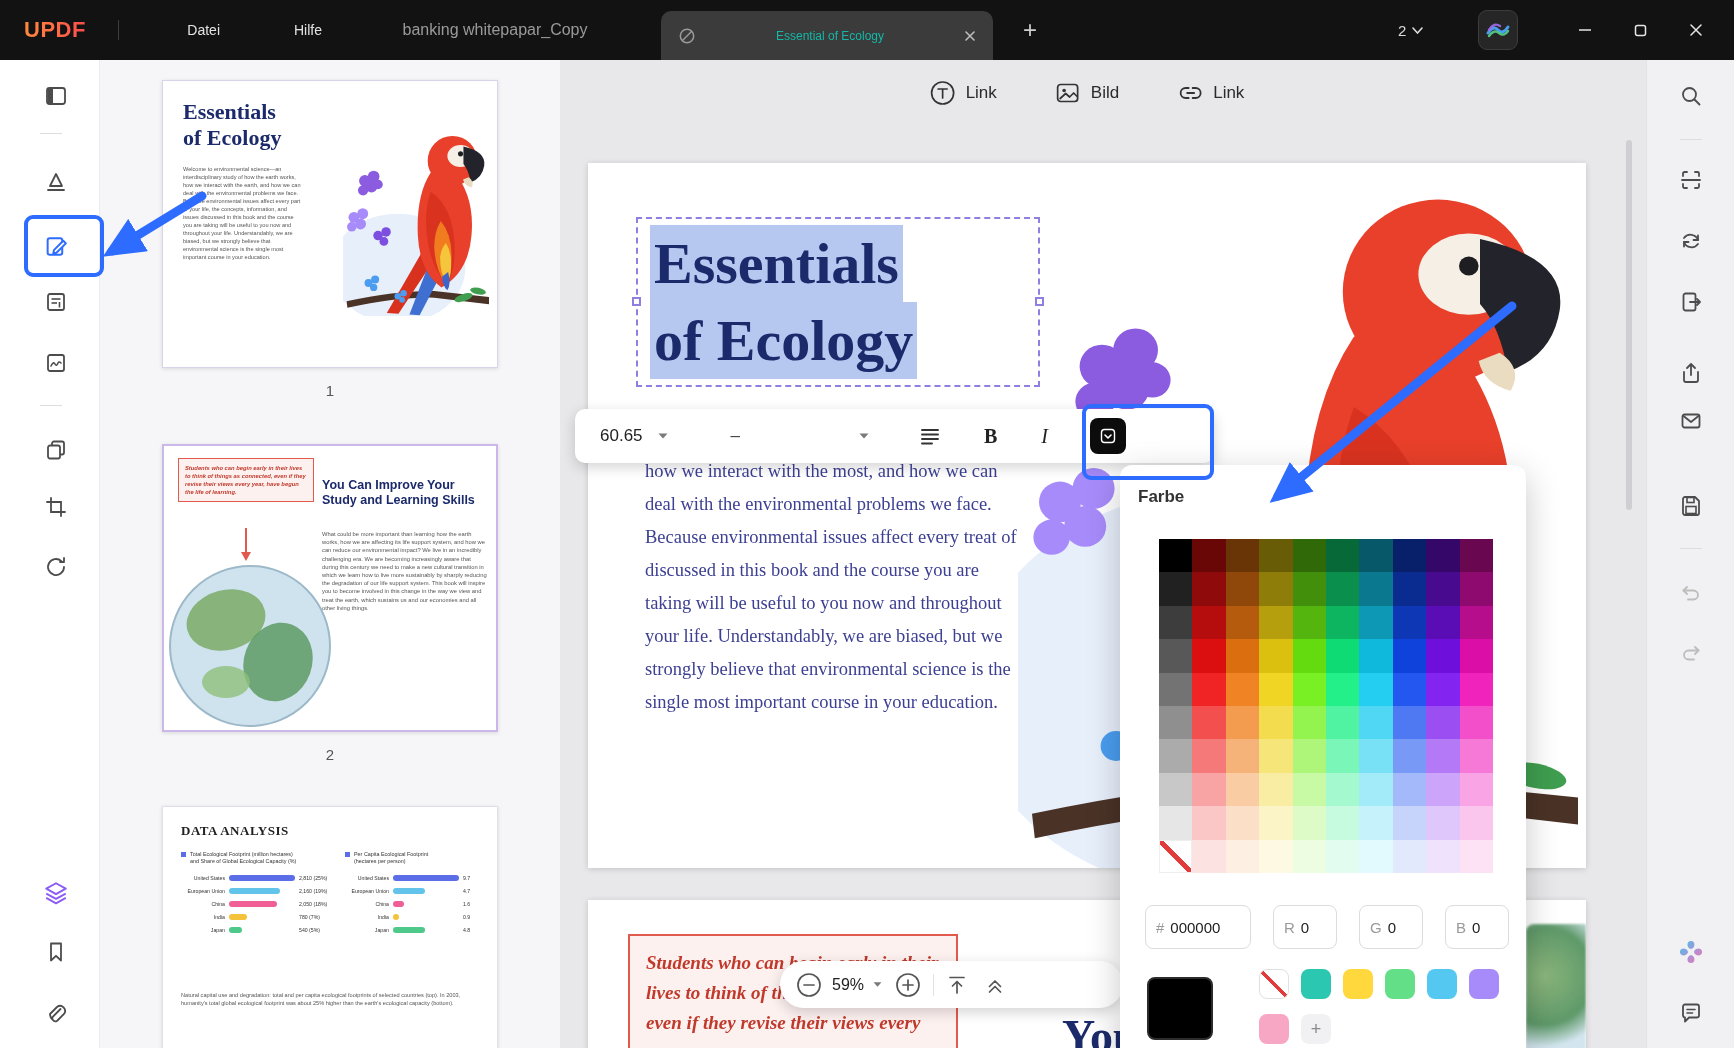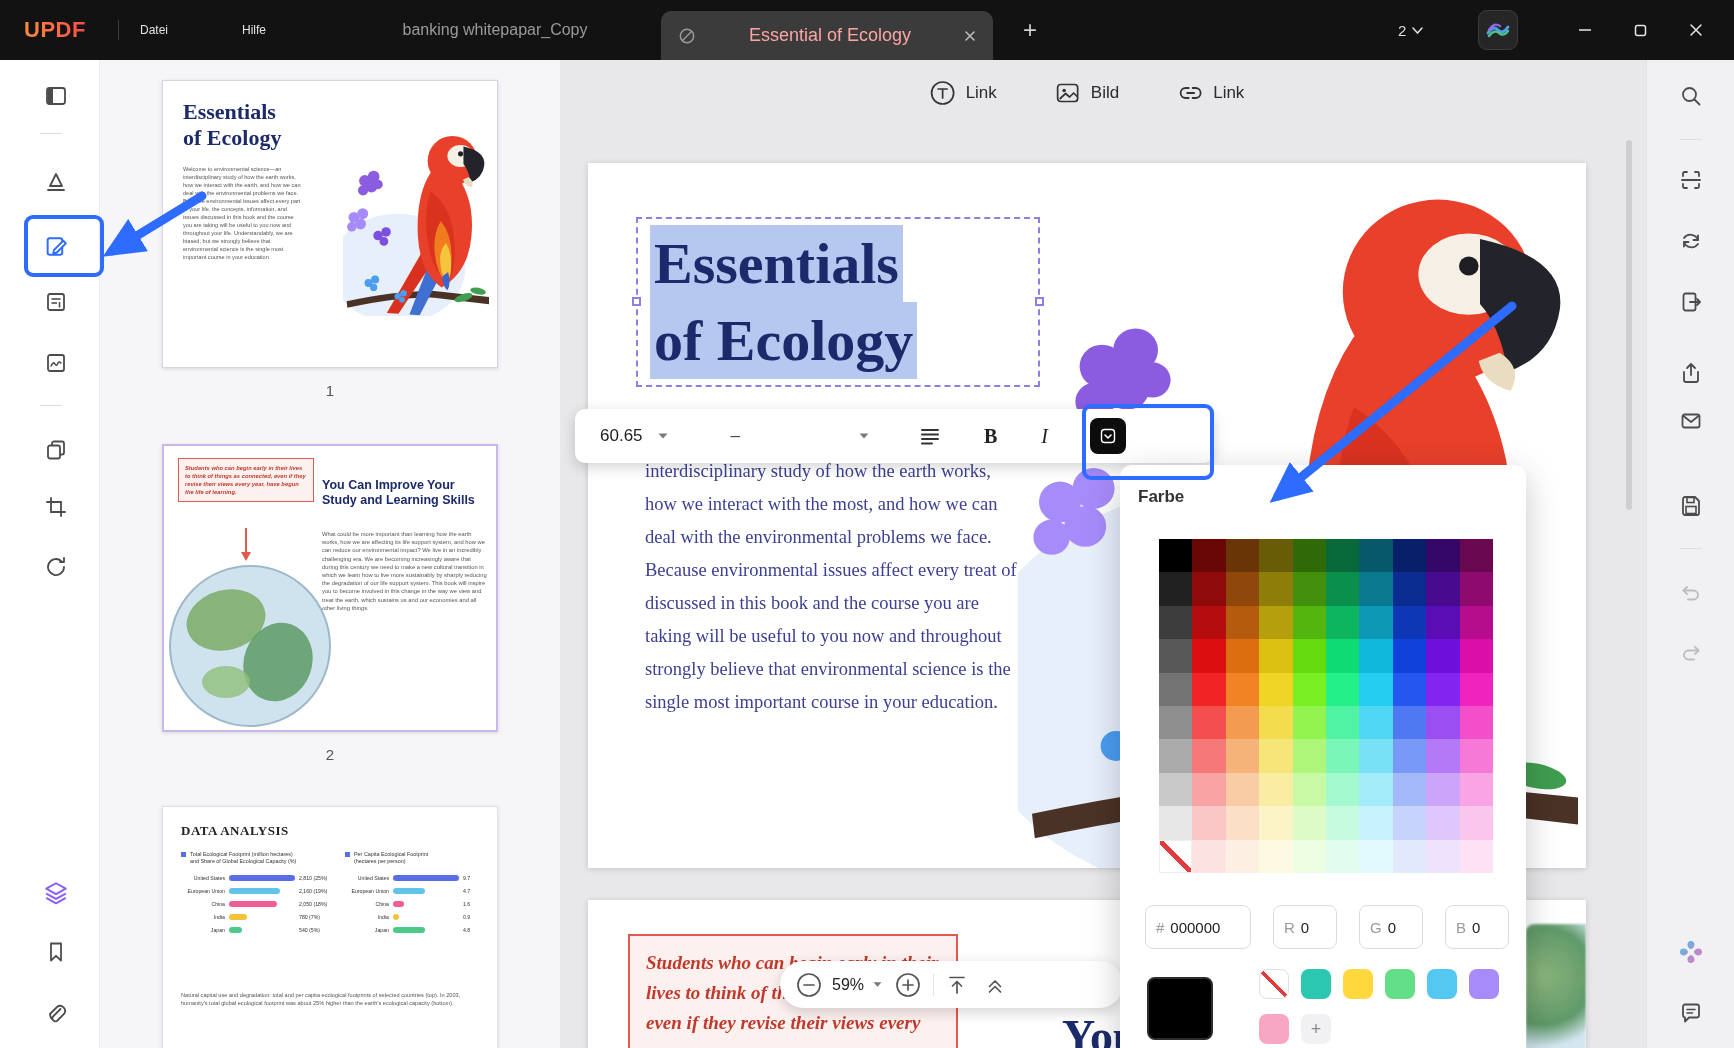--- a/index.html
+++ b/index.html
@@ -7,26 +7,26 @@
   .app { position:relative; width:1734px; height:1048px; overflow:hidden;
          font-family:"Liberation Sans", sans-serif; background:#e8e8ea; }
   .abs { position:absolute; }
   svg.ic { display:block; }
 
   
   .titlebar { position:absolute; left:0; top:0; width:1734px; height:60px; background:#121212; z-index:40; }
   .logo { position:absolute; left:24px; top:17px; font-size:22px; font-weight:bold; letter-spacing:.5px;
           background:linear-gradient(90deg,#ff8a3d,#ff4d4d); -webkit-background-clip:text; background-clip:text; color:transparent; }
   .tb-sep { position:absolute; left:118px; top:20px; width:1px; height:20px; background:#3d3d3d; }
-  .menu-item { position:absolute; top:0; height:60px; line-height:60px; color:#e3e3e3; font-size:12px; text-align:left; cursor:default; }
+  .menu-item { position:absolute; top:0; height:60px; line-height:60px; color:#e3e3e3; font-size:14px; text-align:right; cursor:default; }
   .tab-inactive { position:absolute; left:355px; top:0; width:280px; height:60px; line-height:60px; text-align:center;
                   color:#9a9a9a; font-size:16px; white-space:nowrap; overflow:hidden; }
   .tab-active { position:absolute; left:661px; top:11px; width:332px; height:49px; background:#3b3b3b;
                 border-radius:10px 10px 0 0; display:flex; align-items:center; padding:0 16px; }
-  .tab-active .tab-title { flex:1; text-align:center; color:#fca5a5; font-size:18px; white-space:nowrap; }
+  .tab-active .tab-title { flex:1; text-align:center; color:#14b8a6; font-size:12px; white-space:nowrap; }
   .newtab { position:absolute; left:1014px; top:14px; width:32px; height:32px; color:#cfcfcf; font-size:24px;
             display:flex; align-items:center; justify-content:center; }
   .tabcount { position:absolute; left:1398px; top:16px; height:28px; display:flex; align-items:center; gap:6px; color:#dcdcdc; font-size:15px; }
   .avatar { position:absolute; left:1478px; top:10px; width:40px; height:40px; border-radius:9px; background:#262626;
             border:1px solid #3c3c3c; display:flex; align-items:center; justify-content:center; }
   .winbtn { position:absolute; top:14px; width:44px; height:32px; display:flex; align-items:center; justify-content:center; color:#e6e6e6; }
 
   
   .left-rail { position:absolute; left:0; top:60px; width:100px; height:988px; background:#ffffff; border-right:1px solid #ececef; z-index:10; }
   .right-rail { position:absolute; left:1646px; top:60px; width:88px; height:988px; background:#f1f1f3; border-left:1px solid #e3e3e6; z-index:10; }
@@ -466,26 +466,26 @@
       <div class="heading-sel">
         <div class="serif">
           <span class="heading-line">Essentials</span><br>
           <span class="heading-line">of Ecology</span>
         </div>
         <span class="handle" style="left:-6px"></span>
         <span class="handle" style="right:-6px"></span>
       </div>
       <div class="body-text">
 
-      <div class="body-line">interdisciplinary study of how the earth works,</div>
           <div class="body-line">how we interact with the most, and how we can</div>
           <div class="body-line">deal with the environmental problems we face.</div>
           <div class="body-line">Because environmental issues affect every treat of</div>
           <div class="body-line">discussed in this book and the course you are</div>
           <div class="body-line">taking will be useful to you now and throughout</div>
+          <div class="body-line">your life. Understandably, we are biased, but we</div>
           <div class="body-line">strongly believe that environmental science is the</div>
           <div class="body-line">single most important course in your education.</div>
         </div>
     </section>
 
     <section class="page" style="top:840px;height:200px">
       <div class="p2-callout">
 
       <div class="callout-line">Students who can begin early in their</div>
           <div class="callout-line">lives to think of things as connected,</div>

